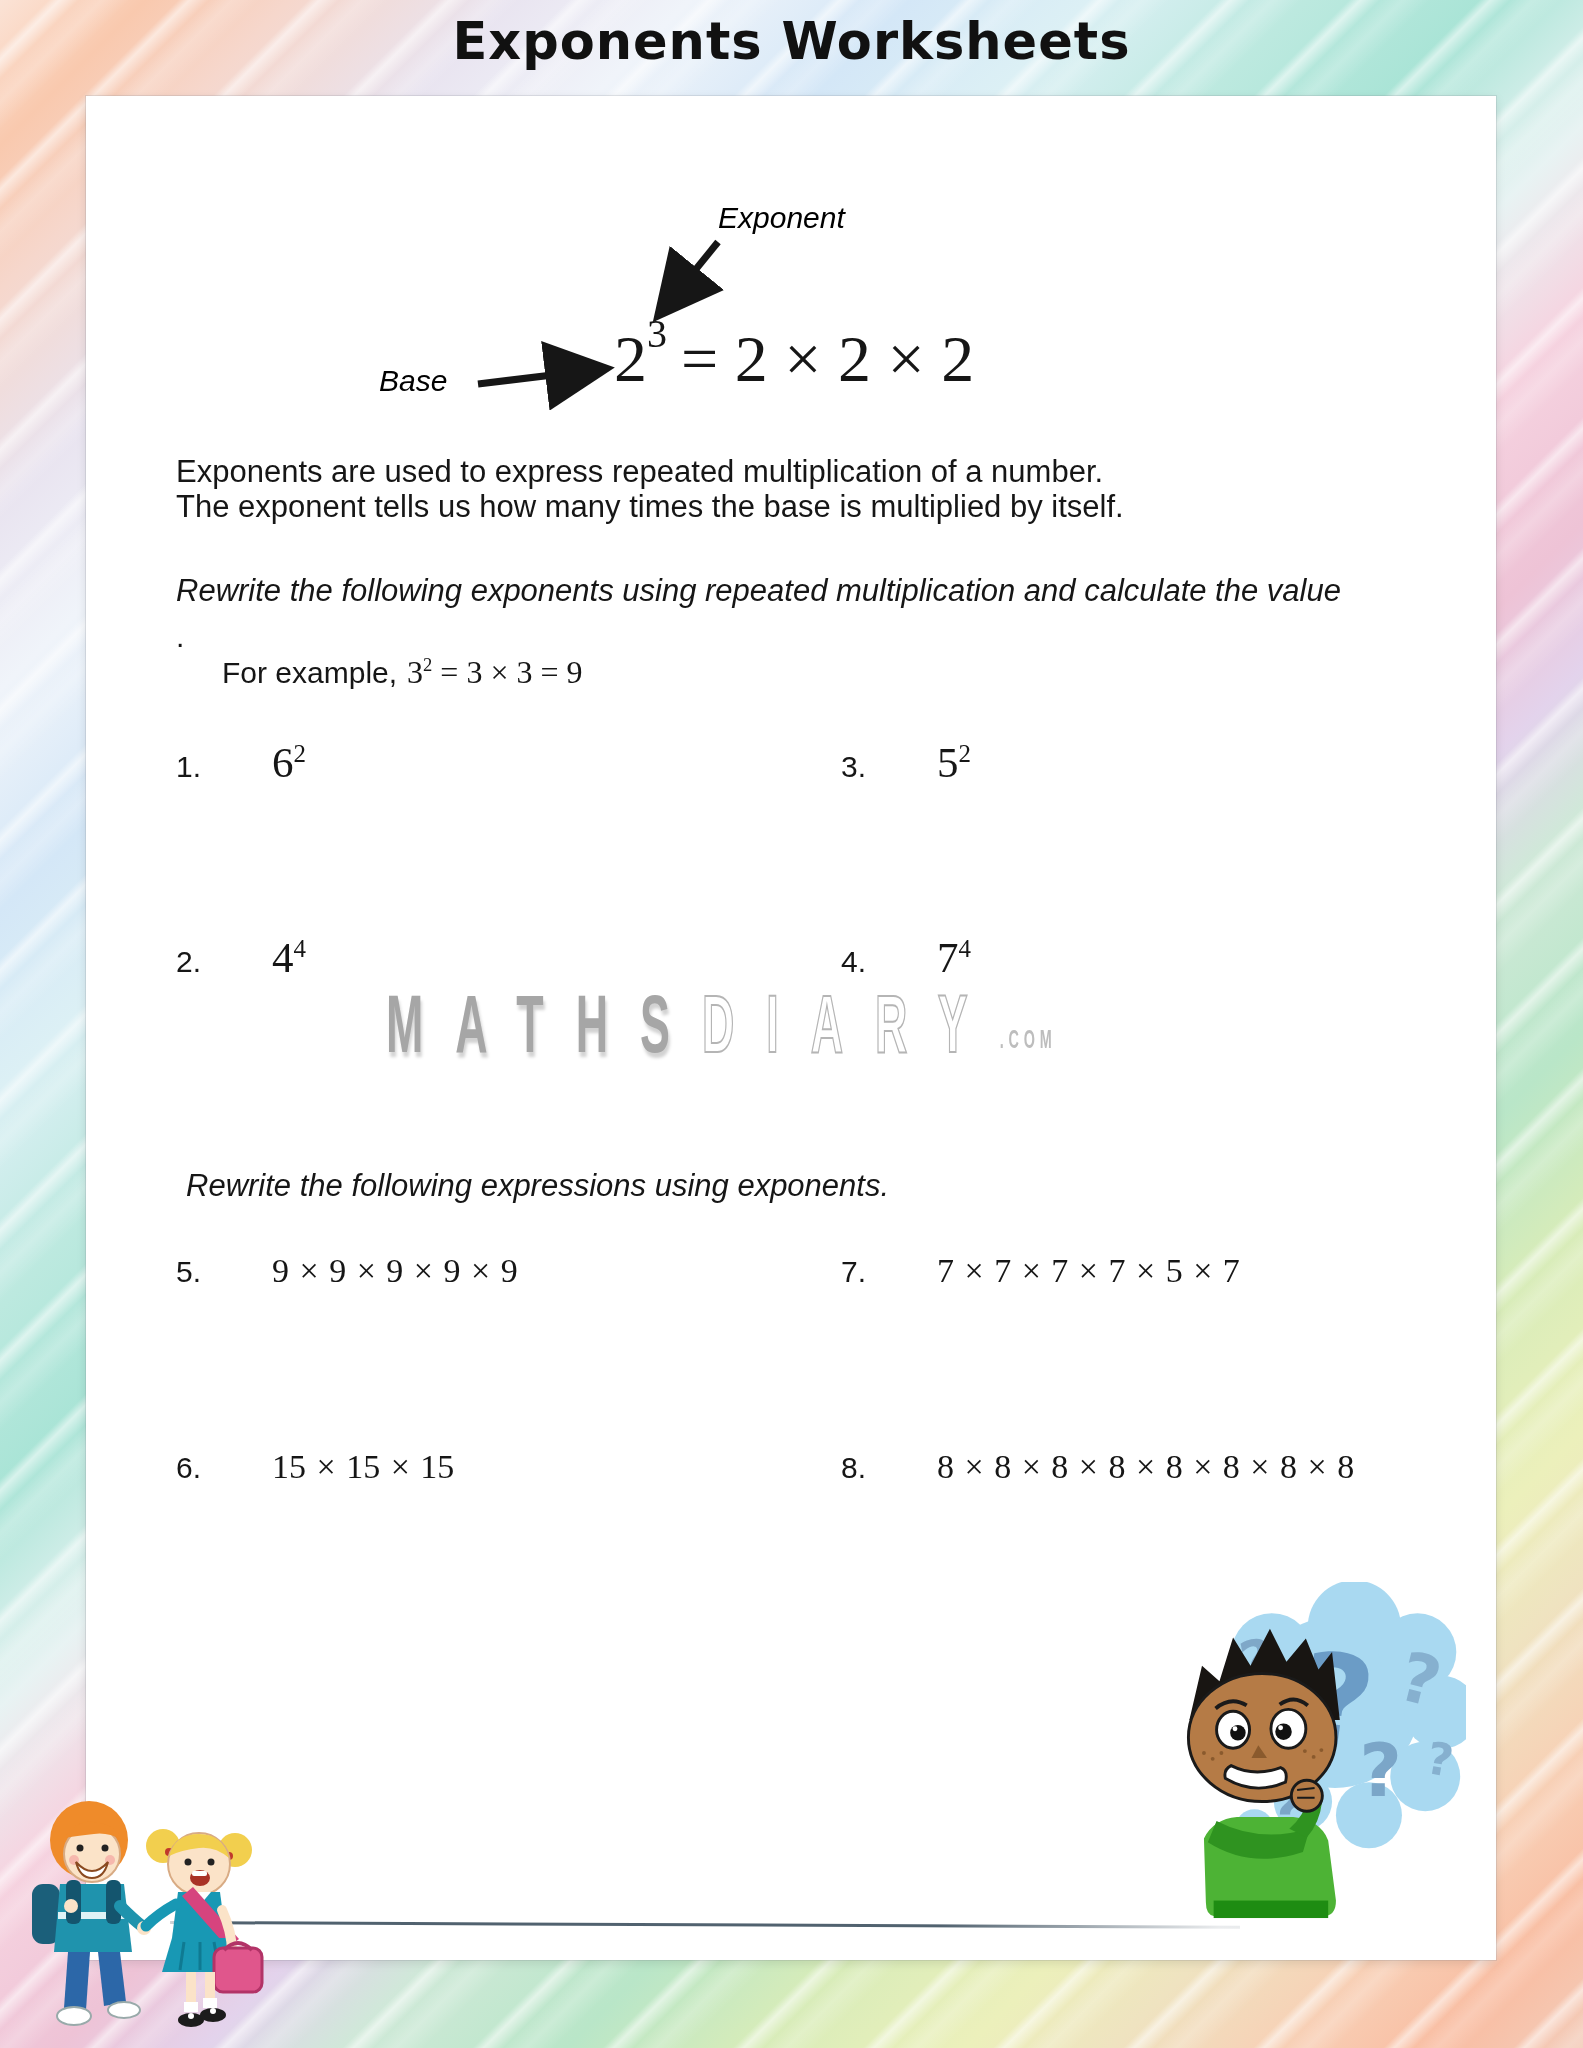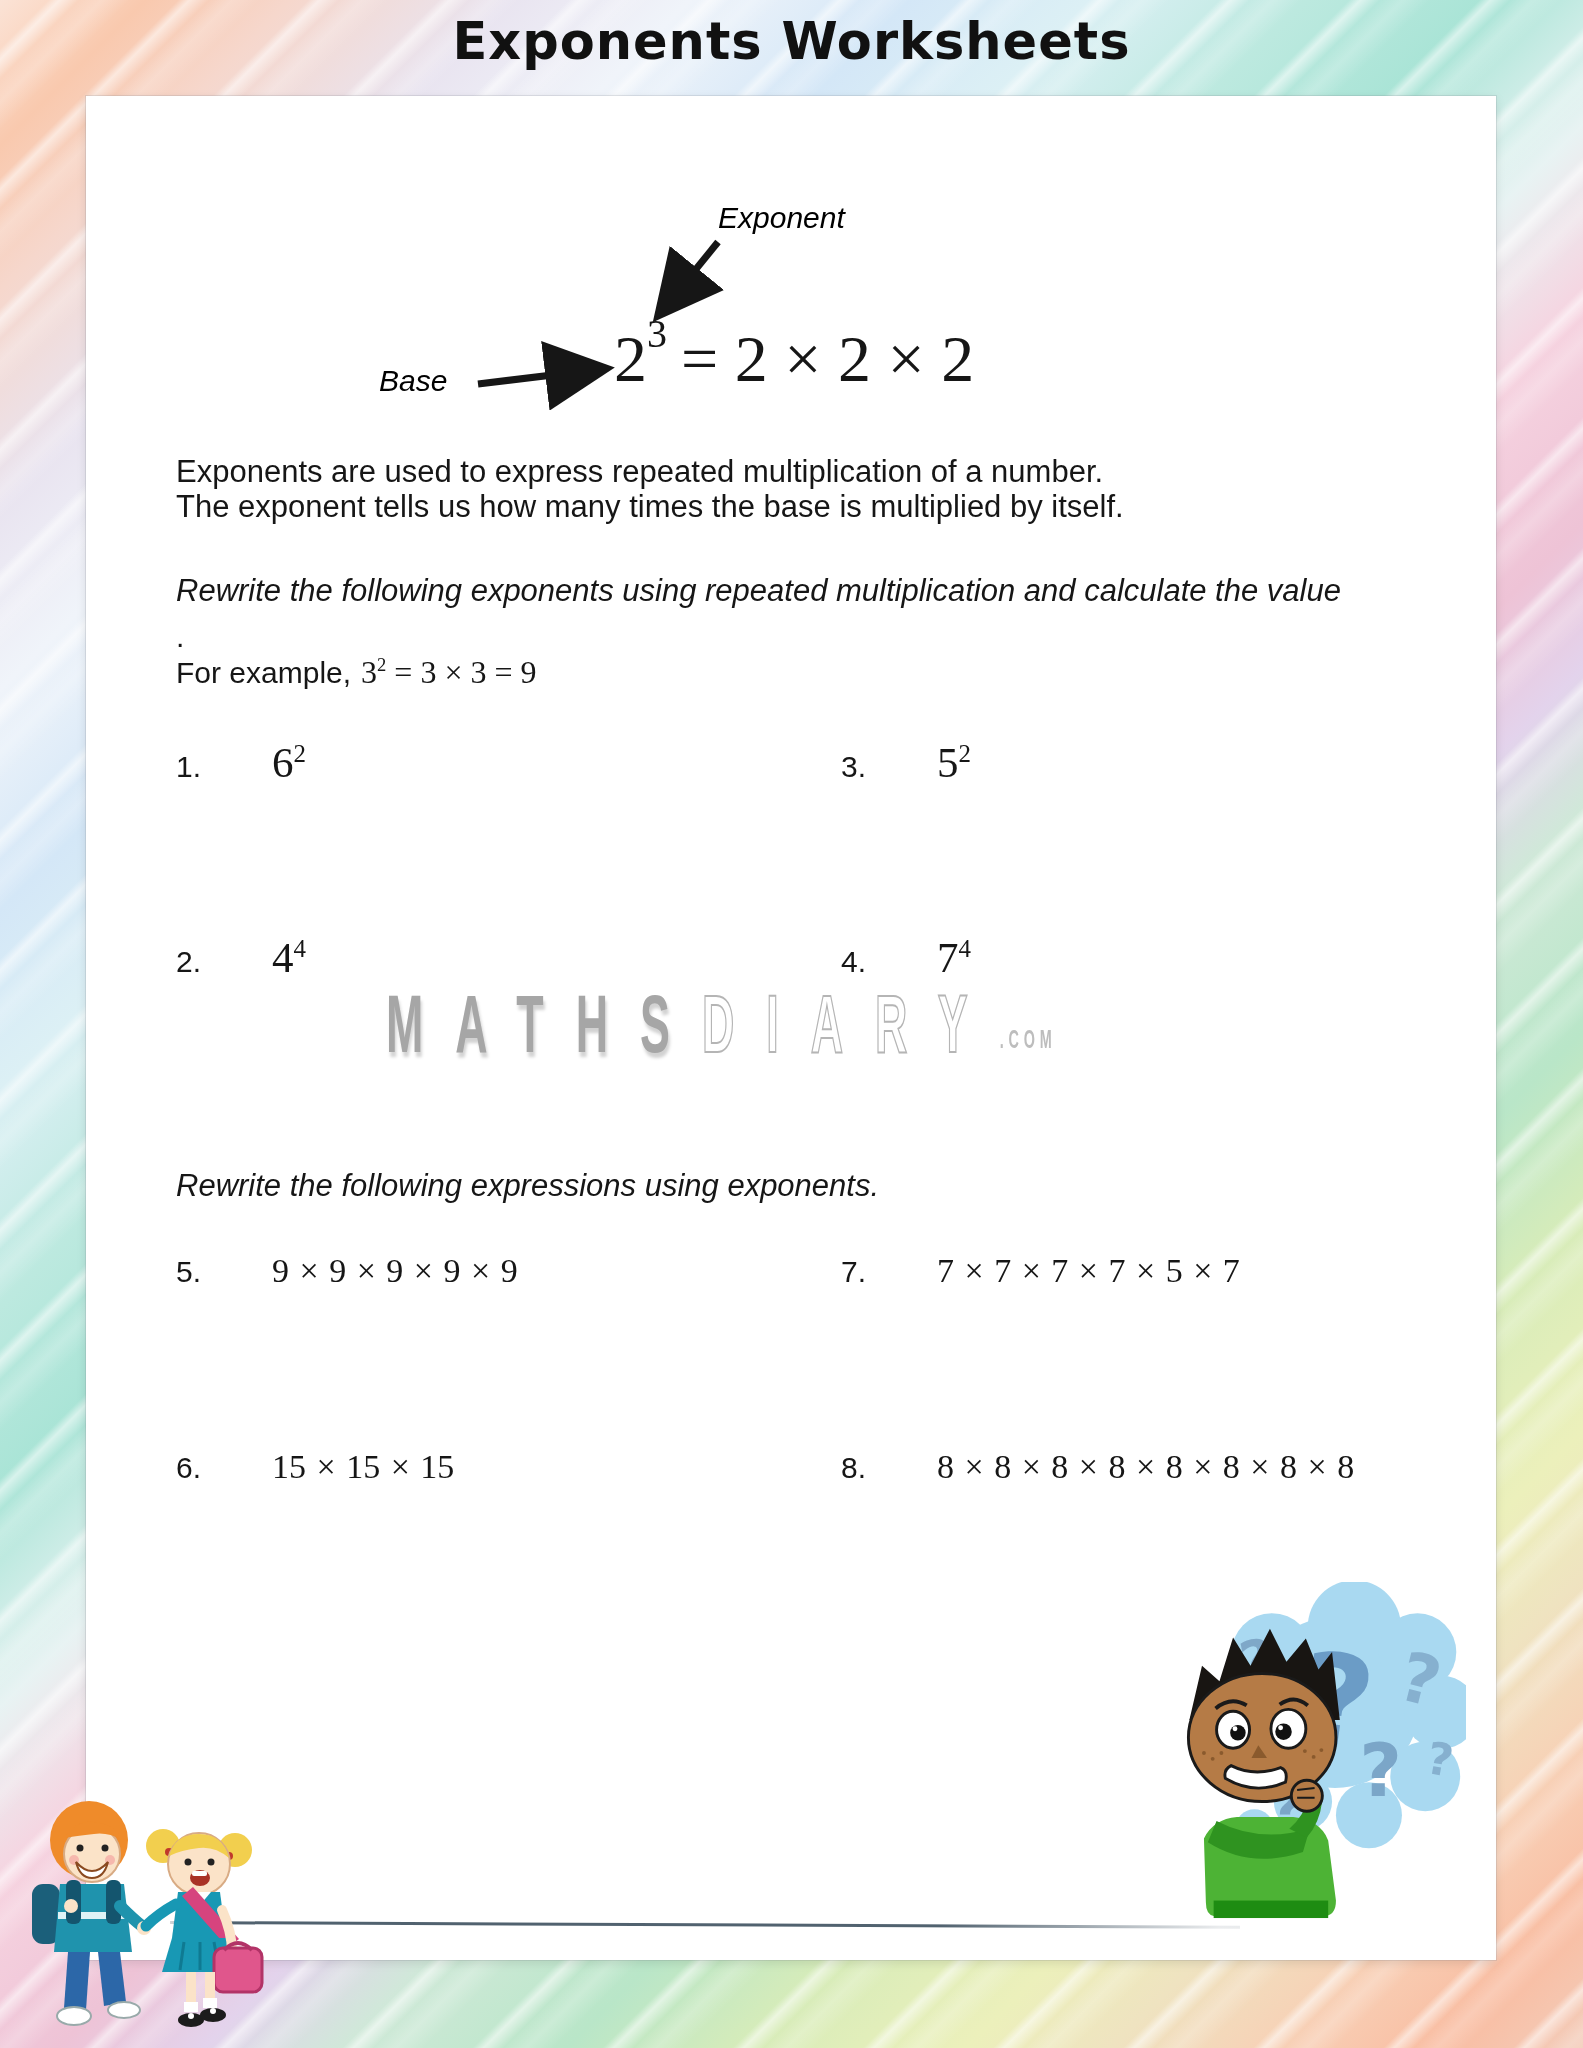--- a/index.html
+++ b/index.html
@@ -37,21 +37,21 @@
 
   .diagram-label { font-size:30px; color:#000000;font-style:italic; }
   .equation { font-size:66px; line-height:1; }
   .equation sup { font-size:40px; vertical-align:34px; }
   .eq-rest { margin-left:14px; }
   .arrow-layer { position:absolute; left:0; top:0; pointer-events:none; }
 
   .intro { font-size:31px; line-height:35px; }
   .instruction { font-size:31px; font-style:italic; }
   .period { font-size:30px; }
-  .example { font-size:30px; }
+  .example { font-size:30px;margin-left:46px; }
   .example .ex-prefix { margin-right:10px; }
   .example .ex-math { font-size:32px; }
   .example .ex-rest { margin-left:8px; }
   sup { line-height:0; }
   .ex-math sup, .qmath sup { font-size:0.58em; vertical-align:super; }
 
   .q { position:absolute; display:flex; align-items:baseline; white-space:nowrap; color:#161616; }
   .qnum { font-size:30px; width:96px; flex:0 0 96px; }
   .qmath { font-size:43px; }
   .qexpr { font-size:34px; word-spacing:2px; }
@@ -136,21 +136,21 @@
       <span class="qnum">4.</span>
       <span class="qmath serif"><span>7</span><sup>4</sup></span>
     </div>
 
     <div class="wm">
       <span class="wm-solid">MATHS</span>
         <span class="wm-outline">DIARY</span>
         <span class="wm-com">.COM</span>
     </div>
 
-    <div class="abs instruction" style="left:90px; top:1072px;">Rewrite the following expressions using exponents.</div>
+    <div class="abs instruction" style="left:100px; top:1072px;">Rewrite the following expressions using exponents.</div>
 
     <div class="q" style="left:90px; top:1156px;">
       <span class="qnum">5.</span>
       <span class="qexpr serif">9 × 9 × 9 × 9 × 9</span>
     </div>
     <div class="q" style="left:755px; top:1156px;">
       <span class="qnum">7.</span>
       <span class="qexpr serif">7 × 7 × 7 × 7 × 5 × 7</span>
     </div>
     <div class="q" style="left:90px; top:1352px;">

